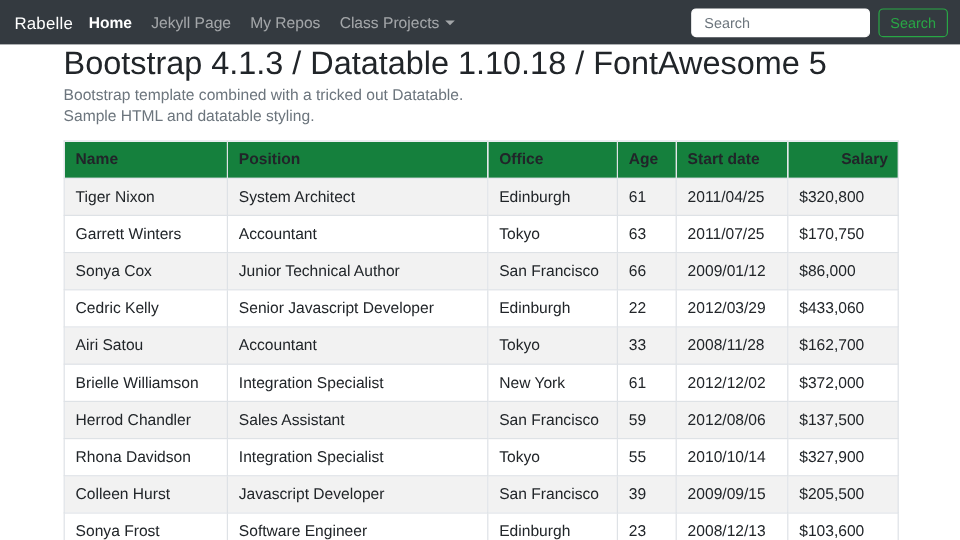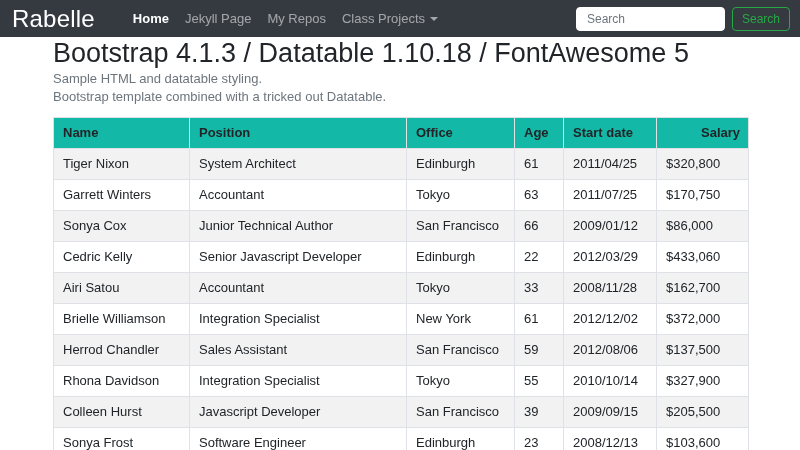--- a/index.html
+++ b/index.html
@@ -11,22 +11,22 @@
     -webkit-font-smoothing: antialiased;
   }
 
   
   .navbar {
     height: 37px; background: #343a40;
     display: flex; align-items: center;
     padding: 0 10px 0 12px;
   }
   .brand {
-    color: #ffffff; font-size: 24px; font-weight: 400;
-    margin-right: 30px; text-decoration: none; cursor: pointer;
+    color: #ffffff; font-size: 14px; font-weight: 400;
+    margin-right: 5px; text-decoration: none; cursor: pointer;
     letter-spacing: 0.2px;
   }
   .nav { list-style: none; display: flex; margin: 0; padding: 0; align-items: center; }
   .nav-item {
     color: rgba(255,255,255,0.55); font-size: 13px;
     padding: 0 8px; cursor: pointer; white-space: nowrap;
   }
   .nav-item.active { color: #ffffff; font-weight: 600; text-align: right; }
   .caret {
     display: inline-block; margin-left: 5px; vertical-align: 2px;
@@ -63,21 +63,21 @@
   table.data-table {
     width: 100%; border-collapse: collapse;
     margin-top: 11px; font-size: 13px; color: #212529;
     table-layout: fixed;
   }
   .data-table th, .data-table td {
     border: 1px solid #dee2e6;
     padding: 8px 9px; text-align: left;
     line-height: 14px; white-space: nowrap; overflow: hidden;
   }
-  .data-table th { font-weight: 700; background: #14b8a6; cursor: pointer; }
+  .data-table th { font-weight: 700; background: #15803d; cursor: pointer; }
   .data-table tbody tr:nth-child(odd) { background: #f2f2f2; }
   .data-table tbody tr:nth-child(even) { background: #ffffff; }
   .data-table th:nth-child(1) { width: 136px; }
   .data-table th:nth-child(2) { width: 217px; margin-top: 28px; }
   .data-table th:nth-child(3) { width: 108px; }
   .data-table th:nth-child(4) { width: 49px; }
   .data-table th:nth-child(5) { width: 93px; }
   .data-table th:nth-child(6) { width: 92px; padding-left: 44px; }
 </style>
 </head>
@@ -92,22 +92,22 @@
       <li class="nav-item"><span>Class Projects</span><span class="caret"></span></li>
     </ul>
   <div class="search-form">
     <input class="search-input" type="text" placeholder="Search" style="">
     <button class="search-btn">Search</button>
   </div>
 </nav>
 
 <main class="main">
   <h1 class="page-title">Bootstrap 4.1.3 / Datatable 1.10.18 / FontAwesome 5</h1>
+  <p class="subtitle">Bootstrap template combined with a tricked out Datatable.</p>
   <p class="subtitle">Sample HTML and datatable styling.</p>
-  <p class="subtitle">Bootstrap template combined with a tricked out Datatable.</p>
 
   <table class="data-table">
     <thead>
       <tr>
           <th>Name</th>
           <th>Position</th>
           <th>Office</th>
           <th>Age</th>
           <th>Start date</th>
           <th>Salary</th>

